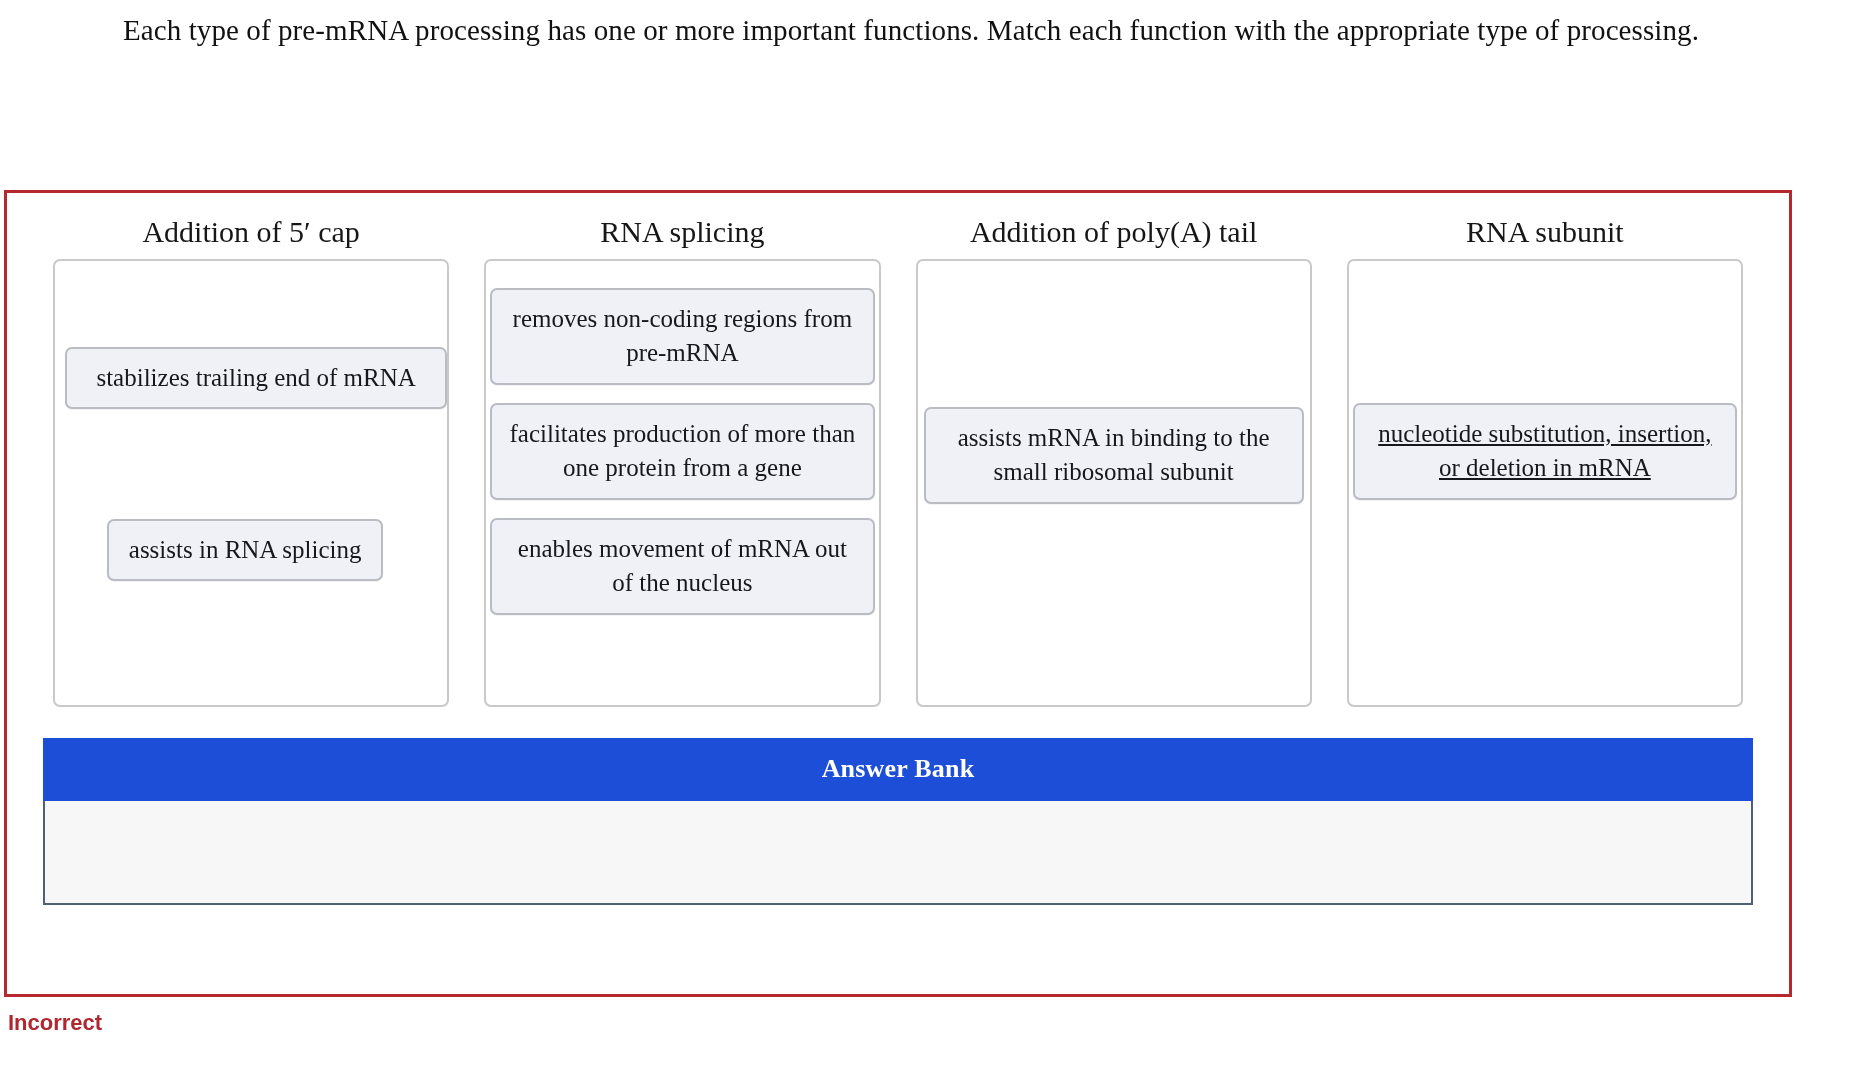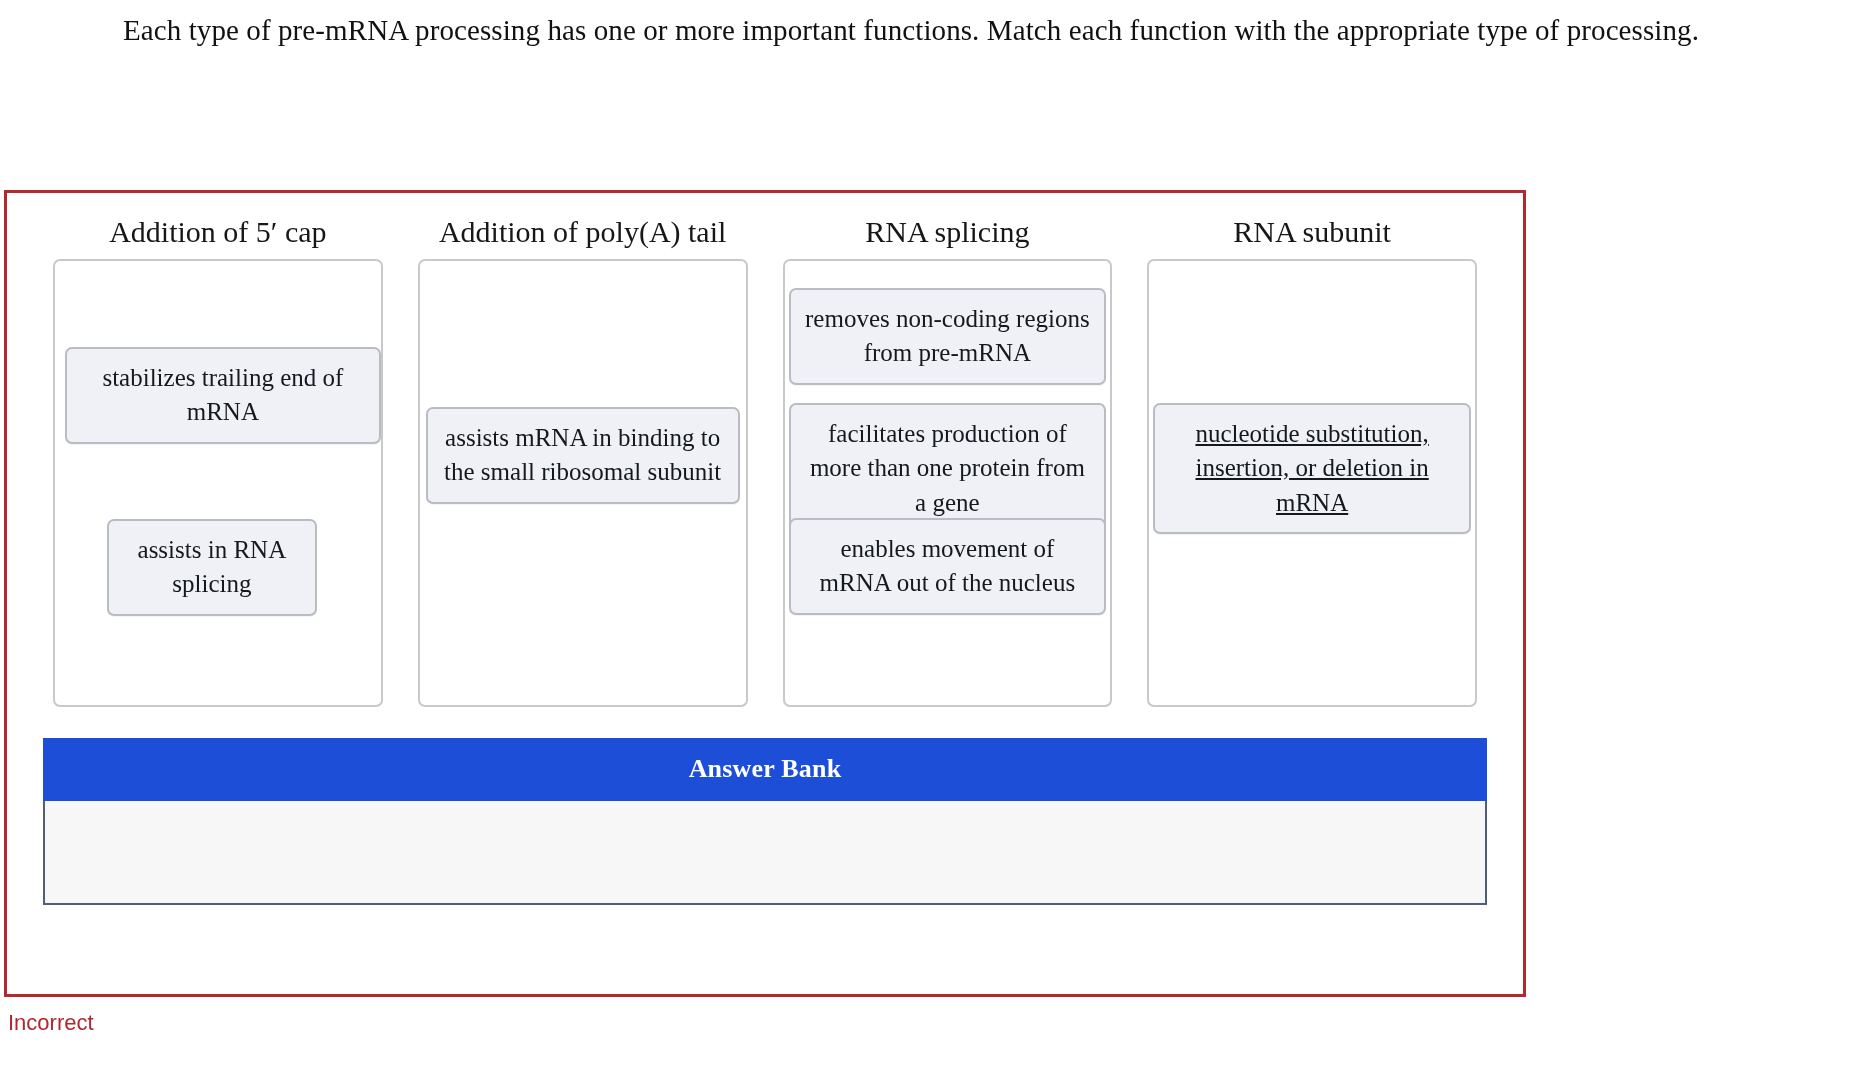--- a/index.html
+++ b/index.html
@@ -24,21 +24,21 @@
     padding: 8px 60px 0 6px;
     letter-spacing: 0.1px;
     text-align: center;
   }
 
   
   .quiz-frame {
     position: absolute;
     left: 4px;
     top: 190px;
-    width: 1522px;
+    width: 1788px;
     height: 807px;
     border: 3px solid #b5282e;
     background: #ffffff;
     box-sizing: border-box;
   }
 
   
   .columns {
     display: flex;
     padding: 22px 46px 0 46px;
@@ -111,21 +111,21 @@
     height: 104px;
     box-sizing: border-box;
   }
 
   
   .status {
     position: absolute;
     left: 8px;
     top: 1010px;
     font-family: "Liberation Sans", "DejaVu Sans", sans-serif;
-    font-weight: normal;
+    font-weight: bold;
     font-size: 22px;
     color: #b0272f;
   }
 </style>
 </head>
 <body>
 
 <div class="prompt">Each type of pre-mRNA processing has one or more important functions. Match each function with the appropriate type of processing.</div>
 
 <div class="quiz-frame">
@@ -134,32 +134,32 @@
 
     <div class="column">
       <div class="column-title">Addition of 5′ cap</div>
       <div class="dropzone">
         <div class="tile c1-a">stabilizes trailing end of mRNA</div>
         <div class="tile c1-b">assists in RNA splicing</div>
       </div>
     </div>
 
     <div class="column">
-      <div class="column-title">Addition of poly(A) tail</div>
-      <div class="dropzone">
-        <div class="tile c2-a">assists mRNA in binding to the small ribosomal subunit</div>
-      </div>
-    </div>
-
-    <div class="column">
       <div class="column-title">RNA splicing</div>
       <div class="dropzone">
         <div class="tile c3-a">removes non-coding regions from pre-mRNA</div>
         <div class="tile c3-b">facilitates production of more than one protein from a gene</div>
         <div class="tile c3-c">enables movement of mRNA out of the nucleus</div>
+      </div>
+    </div>
+
+    <div class="column">
+      <div class="column-title">Addition of poly(A) tail</div>
+      <div class="dropzone">
+        <div class="tile c2-a">assists mRNA in binding to the small ribosomal subunit</div>
       </div>
     </div>
 
     <div class="column">
       <div class="column-title">RNA subunit</div>
       <div class="dropzone">
         <div class="tile c4-a">nucleotide substitution, insertion, or deletion in mRNA</div>
       </div>
     </div>
 

